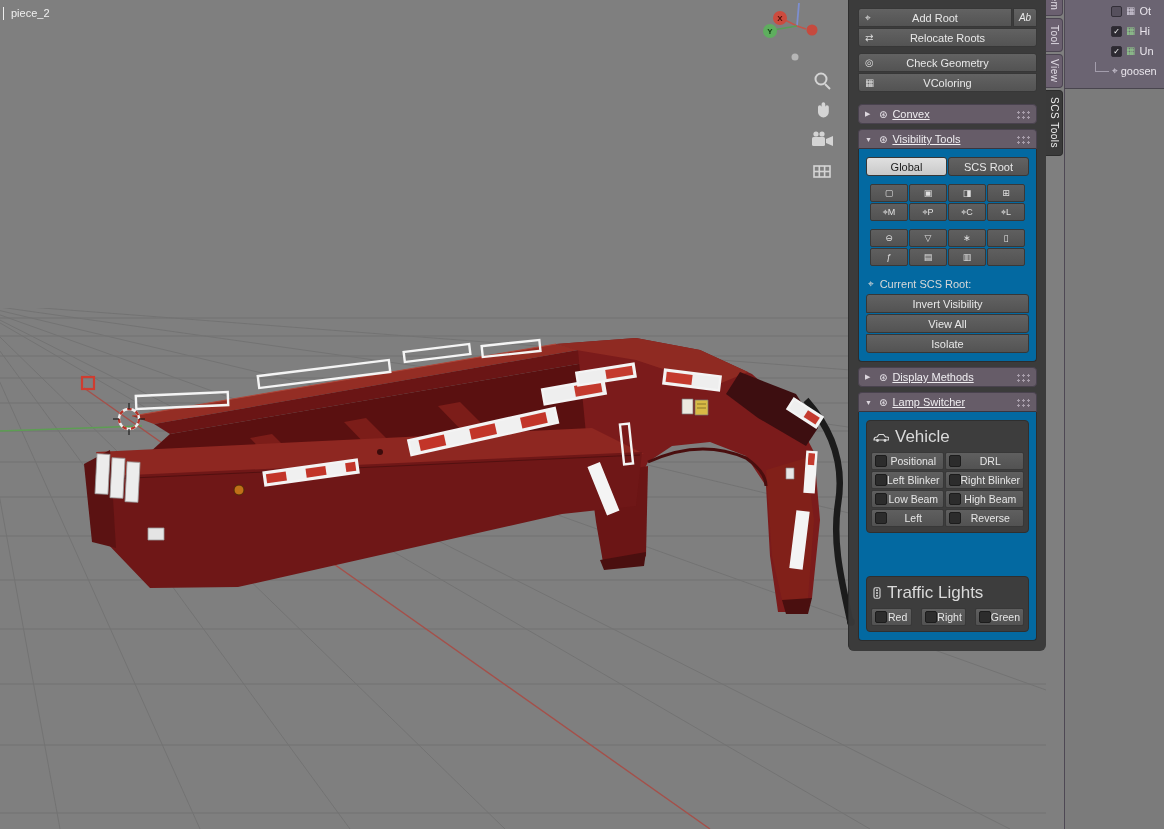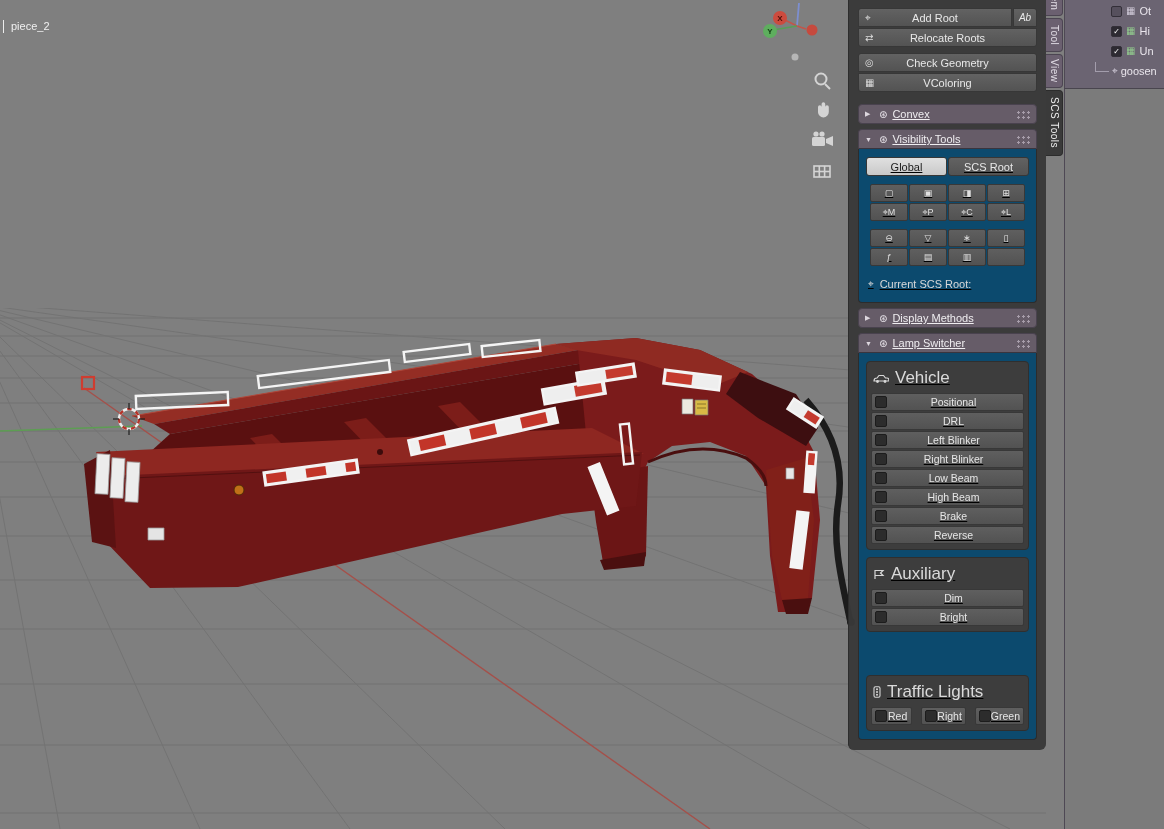--- a/index.html
+++ b/index.html
@@ -1,21 +1,21 @@
 <!DOCTYPE html>
 <html><head>
 <meta charset="utf-8">
 <style>
   html,body{margin:0;padding:0;background:#555;}
   .stage{position:relative;width:1164px;height:829px;overflow:hidden;background:#7f7f7f;
          font-family:"Liberation Sans","DejaVu Sans",sans-serif;-webkit-font-smoothing:antialiased;}
   svg{display:block;}
 
   
-  .obj-label{position:absolute;left:11px;top:20px;font-size:11px;color:#f0f0f0;}
+  .obj-label{position:absolute;left:11px;top:7px;font-size:11px;color:#f0f0f0;}
   .obj-label::before{content:"";position:absolute;left:-8px;top:0px;width:1px;height:13px;background:#ededed;}
 
   
   .sidebar{position:absolute;left:848px;top:0;width:198px;box-sizing:border-box;
            background:rgba(57,57,57,.97);border-left:1px solid #2d2d2d;
            border-radius:0 0 6px 6px;padding:8px 9px 10px;}
   .stack{display:flex;flex-direction:column;gap:1px;}
   .row{display:flex;gap:1px;}
   .btn{height:19px;background:linear-gradient(#626262,#535353);border:1px solid #373737;
        color:#e8e8e8;font-size:11px;display:flex;align-items:center;justify-content:center;
@@ -31,36 +31,36 @@
          display:flex;align-items:center;gap:5px;padding:0 6px;color:#efedf0;font-size:11px;box-sizing:border-box;}
   .phead.open{border-radius:4px 4px 0 0;border-bottom-color:#3a353e;}
   .phead.first{margin-top:12px;}
   .tri{font-size:7px;width:9px;color:#ddd7de;flex:none;}
   .picon{font-size:10px;color:#e6e2e8;flex:none;}
   .plabel{white-space:nowrap;text-decoration:underline;}
   .dots{width:15px;height:10px;margin-left:auto;flex:none;
         background-image:radial-gradient(circle,#a79daa 1px,rgba(0,0,0,0) 1.3px);
         background-size:5px 5px;background-position:1px 1px;}
 
-  .pbox{background:#0c4a6e;border:1px solid #2c2c2c;border-top:none;border-radius:0 0 4px 4px;
-        padding:8px 7px;text-decoration:underline;}
+  .pbox{background:#0369a1;border:1px solid #2c2c2c;border-top:none;border-radius:0 0 4px 4px;
+        padding:8px 7px;}
   .seg{display:flex;gap:1px;}
   .seg .btn{flex:1;}
   .btn.active{background:linear-gradient(#e0e0e0,#c9c9c9);color:#1c1c1c;}
   .igrid{display:grid;grid-template-columns:repeat(4,1fr);gap:1px;margin:8px 4px 0;}
   .igrid .cell{height:18px;background:linear-gradient(#5f5f5f,#525252);border:1px solid #383838;
                border-radius:2px;display:flex;align-items:center;justify-content:center;
                font-size:9px;color:#e0e0e0;box-sizing:border-box;}
   .crow{display:flex;align-items:center;gap:6px;margin:12px 2px 4px;color:#d8d8d8;font-size:11px;}
   .crow .picon{color:#d8d8d8;}
 
   .subbox{background:#3d3d3d;border:1px solid #2f2f2f;border-radius:4px;padding:4px 4px 5px;margin-bottom:7px;}
   .subbox:last-child{margin-bottom:0;margin-top:43px;}
   .slabel{display:flex;align-items:center;gap:6px;font-size:17px;color:#dadada;padding:2px 2px 5px;}
-  .cgrid2{display:grid;grid-template-columns:1fr;gap:1px;}
+  .cgrid2{display:grid;grid-template-columns:1fr 1fr;gap:1px;}
   .cgrid3{display:grid;grid-template-columns:1fr 1fr 1fr;gap:9px;}
   .ccell{height:18px;background:linear-gradient(#5f5f5f,#525252);border:1px solid #383838;border-radius:2px;
          display:flex;align-items:center;padding:0 3px;font-size:10.5px;color:#e6e6e6;box-sizing:border-box;}
   .cbox{width:10px;height:10px;flex:none;background:#2c2c2c;border:1px solid #1c1c1c;border-radius:2px;}
   .ccell .lbl{flex:1;text-align:center;white-space:nowrap;overflow:hidden;}
 
   
   .tabstrip{position:absolute;left:1046px;top:0;width:18px;height:829px;}
   .tab{position:absolute;left:0;width:17px;box-sizing:border-box;writing-mode:vertical-rl;
        display:flex;align-items:center;justify-content:center;font-size:10px;letter-spacing:.5px;
@@ -382,20 +382,31 @@
             <span>▥</span>
           </div>
         <div class="cell">
             <span></span>
           </div>
       </div>
       <div class="crow">
         <span class="picon">⌖</span>
         <span>Current SCS Root:</span>
       </div>
+      <div class="stack">
+        <button class="btn r-t">
+            <span>Invert Visibility</span>
+          </button>
+        <button class="btn">
+            <span>View All</span>
+          </button>
+        <button class="btn r-bt">
+            <span>Isolate</span>
+          </button>
+      </div>
     </div>
 
     <div class="phead">
       <span class="tri">▶</span>
       <span class="picon">⊛</span>
       <span class="plabel">Display Methods</span>
       <span class="dots"></span>
     </div>
 
     <div class="phead open">
@@ -435,47 +446,29 @@
           <div class="ccell">
               <span class="cbox"></span>
               <span class="lbl">Low Beam</span>
             </div>
           <div class="ccell">
               <span class="cbox"></span>
               <span class="lbl">High Beam</span>
             </div>
           <div class="ccell">
               <span class="cbox"></span>
-              <span class="lbl">Brake</span>
+              <span class="lbl">Left</span>
             </div>
           <div class="ccell">
               <span class="cbox"></span>
               <span class="lbl">Reverse</span>
             </div>
         </div>
       </div>
 
-      <div class="subbox">
-        <div class="slabel">
-          <svg width="12" height="11">
-            <path d="M2,1 v9 M2,1.5 h8 l-2.5,2.5 2.5,2.5 h-8" fill="none" stroke="#d8d8d8" stroke-width="1.2"></path>
-          </svg>
-          <span>Auxiliary</span>
-        </div>
-        <div class="cgrid2">
-          <div class="ccell">
-              <span class="cbox"></span>
-              <span class="lbl">Dim</span>
-            </div>
-          <div class="ccell">
-              <span class="cbox"></span>
-              <span class="lbl">Bright</span>
-            </div>
-        </div>
-      </div>
 
       <div class="subbox">
         <div class="slabel">
           <svg width="8" height="12">
             <rect x="1" y="0.8" width="6" height="10.5" rx="1.5" fill="none" stroke="#d8d8d8" stroke-width="1.1"></rect>
             <circle cx="4" cy="3.2" r="1" fill="#d8d8d8"></circle>
               <circle cx="4" cy="6" r="1" fill="#d8d8d8"></circle>
               <circle cx="4" cy="8.8" r="1" fill="#d8d8d8"></circle>
           </svg>
           <span>Traffic Lights</span>

